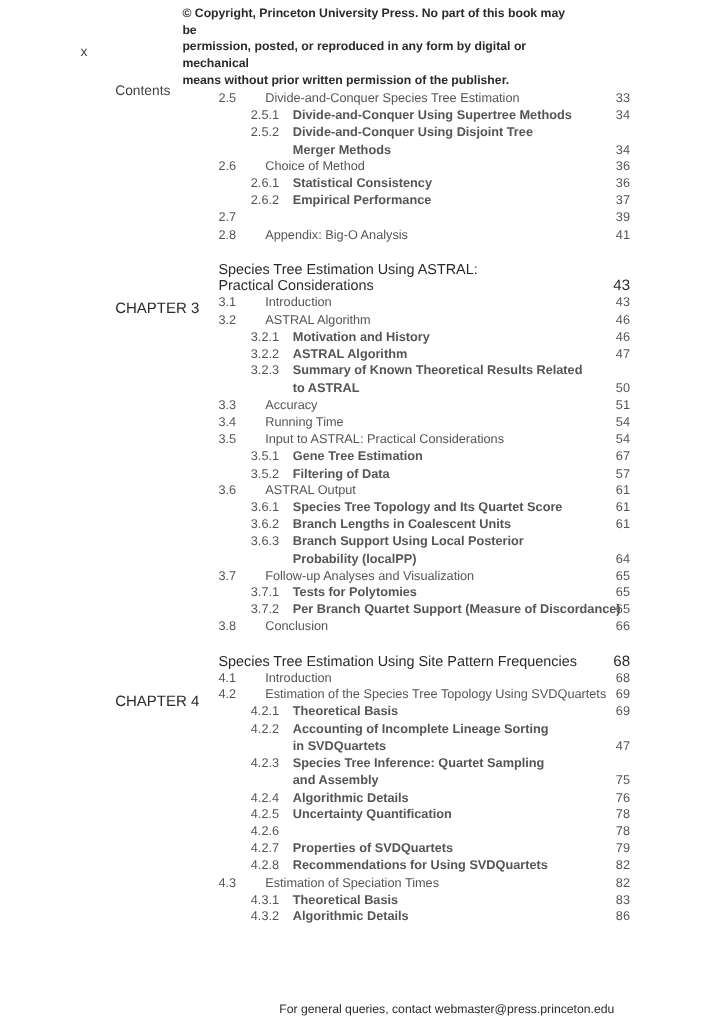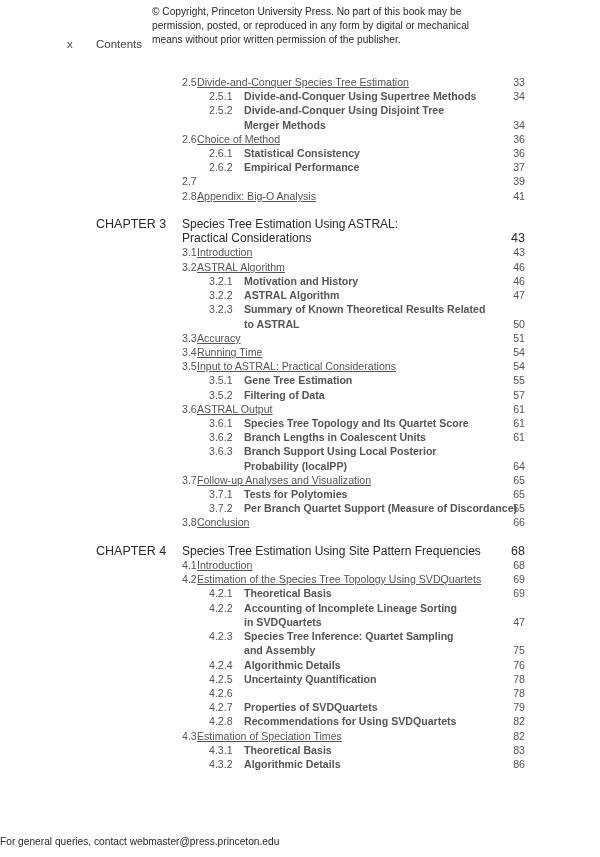--- a/index.html
+++ b/index.html
@@ -1,36 +1,36 @@
 <!DOCTYPE html>
 <html><head>
 <meta charset="utf-8">
 <style>
   html, body { margin:0; padding:0; background:#ffffff; }
   body { width:600px; height:857px; position:relative; overflow:hidden;
          font-family:"Liberation Sans", sans-serif; color:#3a3a3a; }
   .copyright { position:absolute; left:152px; top:5px; width:320px;
-               font-size:10.2px; line-height:14px; color:#2a2a2a; }
+               font-size:10.2px; line-height:14px; color:#2a2a2a;font-weight:bold; }
   .running-head { position:absolute; top:38px; font-size:11.5px; color:#444; }
   .rh-page { left:67px; }
-  .rh-title { left:96px; }
+  .rh-title { left:96px;margin-top:32px; }
   .row { position:absolute; left:0; width:600px; height:14px; font-size:10.6px; color:#555;
          white-space:nowrap; }
   .row span { position:absolute; top:0; line-height:14px; }
   .num1 { left:182px; }
-  .title1 { left:197px;text-decoration:underline; }
+  .title1 { left:221px; }
   .num2 { left:209px; }
   .title2 { left:244px;font-weight:bold; }
   .page { right:75px; text-align:right; }
-  .chap .label { left:96px; font-size:12.5px; color:#2a2a2a; }
+  .chap .label { left:96px; font-size:12.5px; color:#2a2a2a;margin-top:33px; }
   .chap .ctitle { left:182px; font-size:12px; color:#2a2a2a; }
   .chap .page { font-size:12.5px; color:#2a2a2a; }
   .chap { height:16px; }
   .chap span { line-height:16px; }
-  .footer { position:absolute; left:0; width:600px; top:836px; text-align:left;
+  .footer { position:absolute; left:0; width:512px; top:836px; text-align:right;
             font-size:10.2px; color:#2a2a2a; }
 </style>
 </head>
 <body>
 
 <div class="copyright">
   <div>© Copyright, Princeton University Press. No part of this book may be</div>
   <div>permission, posted, or reproduced in any form by digital or mechanical</div>
   <div>means without prior written permission of the publisher.</div>
 </div>
@@ -129,21 +129,21 @@
   <span class="page">54</span>
 </div>
 <div class="row" style="top:359px">
   <span class="num1">3.5</span>
   <span class="title1">Input to ASTRAL: Practical Considerations</span>
   <span class="page">54</span>
 </div>
 <div class="row" style="top:373px">
   <span class="num2">3.5.1</span>
   <span class="title2">Gene Tree Estimation</span>
-  <span class="page">55</span>
+  <span class="page">67</span>
 </div>
 <div class="row" style="top:388px">
   <span class="num2">3.5.2</span>
   <span class="title2">Filtering of Data</span>
   <span class="page">57</span>
 </div>
 <div class="row" style="top:402px">
   <span class="num1">3.6</span>
   <span class="title1">ASTRAL Output</span>
   <span class="page">61</span>

